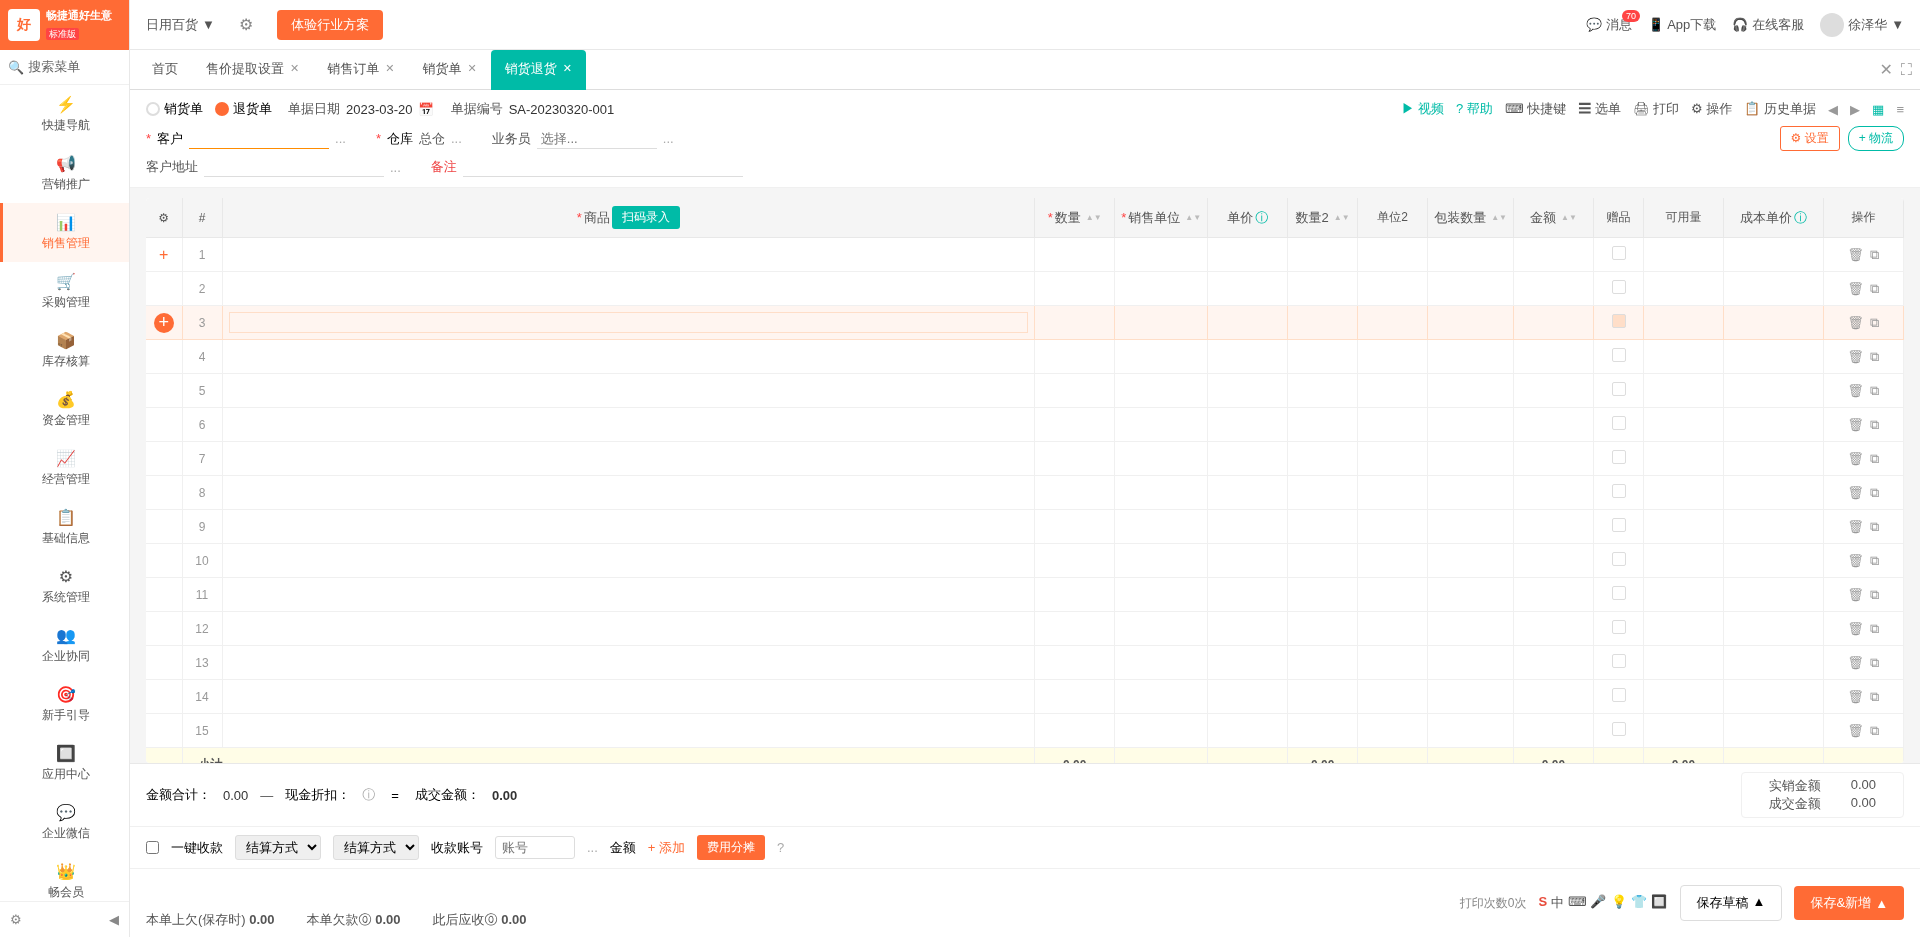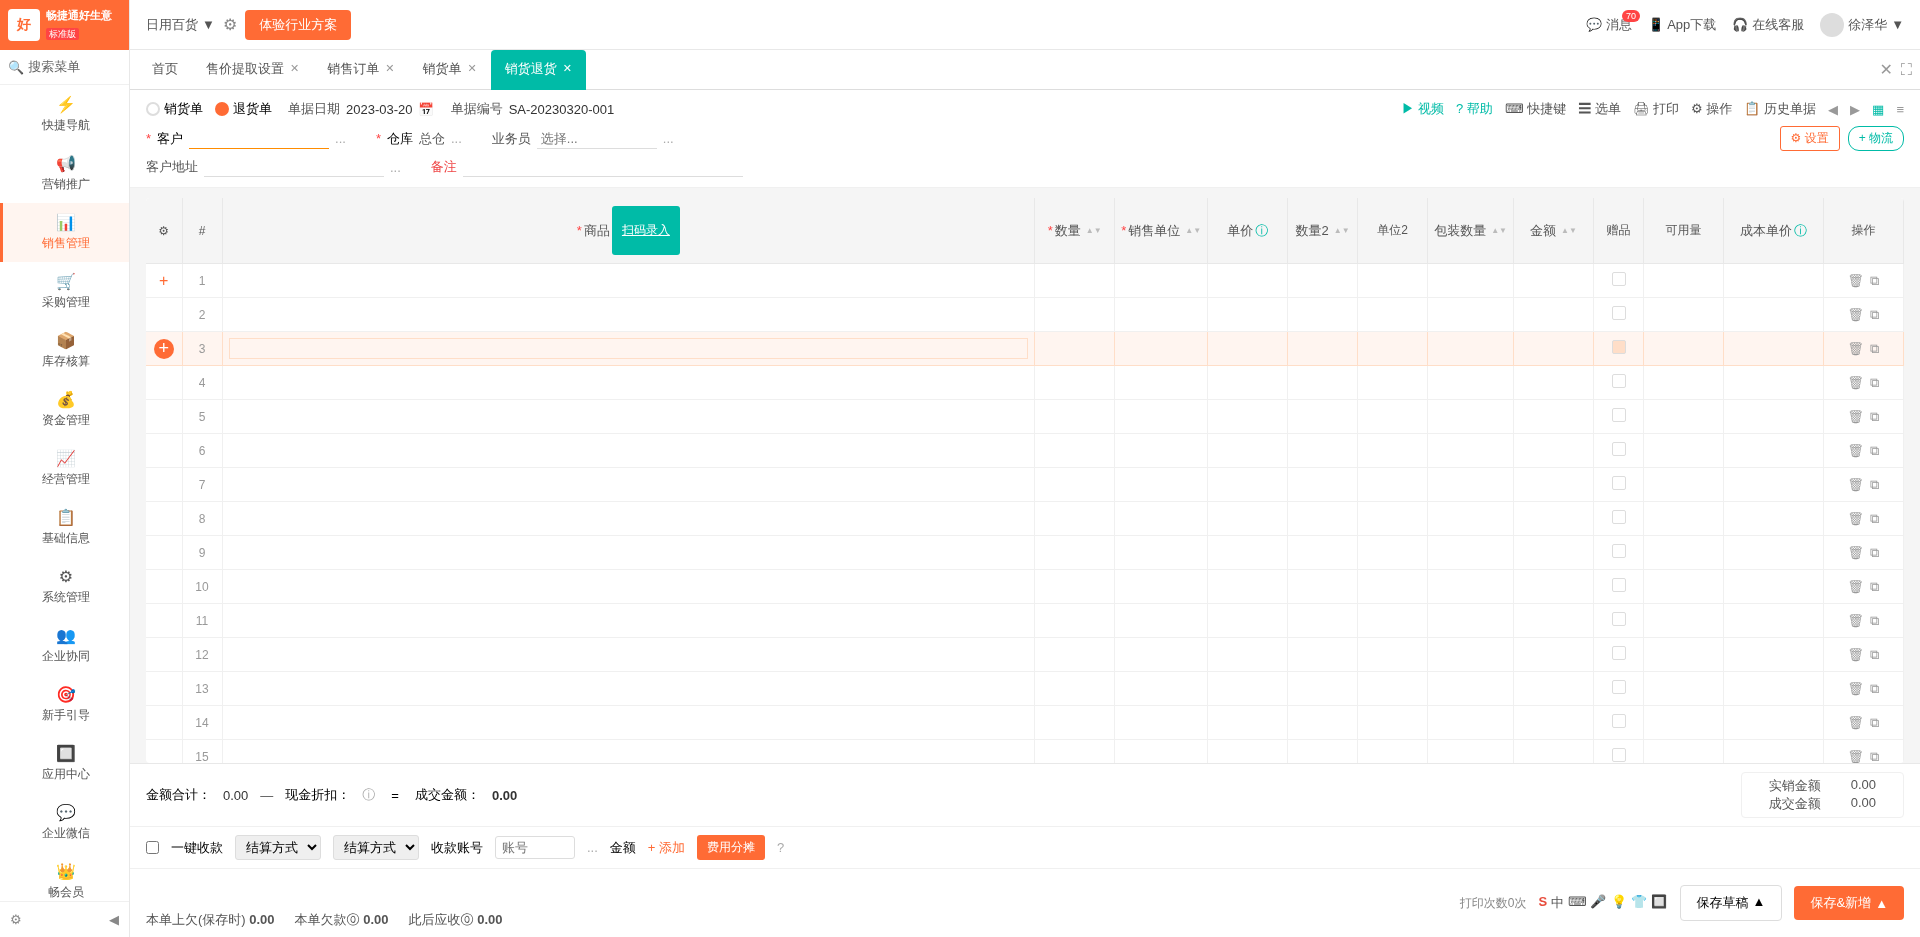--- a/index.html
+++ b/index.html
@@ -17,21 +17,21 @@
     .sidebar-item.active { background: #fff5f0; border-left-color: #ff6b35; color: #ff6b35; }
     .sidebar-item-icon { font-size: 16px; margin-bottom: 3px; }
     .sidebar-item-label { font-size: 12px; }
     .sidebar-bottom { padding: 10px; display: flex; justify-content: space-between; border-top: 1px solid #f0f0f0; }
 
     
     .main { flex: 1; display: flex; flex-direction: column; overflow: hidden; }
 
     
     .topbar { height: 50px; background: #fff; display: flex; align-items: center; justify-content: space-between; padding: 0 16px; border-bottom: 1px solid #e8e8e8; flex-shrink: 0; }
-    .topbar-left { display: flex; align-items: center; gap: 8px; }
+    .topbar-left { display: flex; align-items: center; gap: 24px; }
     .topbar-select { display: flex; align-items: center; gap: 4px; color: #555; }
     .topbar-settings { color: #888; cursor: pointer; font-size: 16px; }
     .topbar-btn { background: #ff6b35; color: #fff; border: none; border-radius: 4px; padding: 6px 14px; cursor: pointer; font-size: 13px; }
     .topbar-right { display: flex; align-items: center; gap: 16px; color: #555; font-size: 13px; }
     .topbar-msg { position: relative; cursor: pointer; }
     .topbar-badge { position: absolute; top: -6px; right: -8px; background: #ff4444; color: #fff; font-size: 9px; border-radius: 10px; padding: 1px 4px; }
     .topbar-user { display: flex; align-items: center; gap: 4px; cursor: pointer; }
     .avatar { width: 24px; height: 24px; border-radius: 50%; background: #ddd; }
 
     
@@ -42,21 +42,21 @@
     .tab.active .tab-close { color: #fff; }
     .radio-group { display: flex; gap: 12px; }
     .radio-item { display: flex; align-items: center; gap: 4px; cursor: pointer; }
     .radio-circle { width: 14px; height: 14px; border-radius: 50%; border: 2px solid #ddd; display: inline-block; }
     .radio-circle.checked { border-color: #ff6b35; background: #ff6b35; }
     .form-date { display: flex; align-items: center; gap: 6px; color: #555; }
     .form-no { display: flex; align-items: center; gap: 6px; color: #555; }
 
     
     .table-container { background: #fff; border-radius: 4px; overflow: hidden; }
-    .scan-btn { background: #00bba7; color: #fff; border: none; padding: 16px 10px; border-radius: 3px; cursor: pointer; font-size: 12px; text-decoration: underline; }
+    .scan-btn { background: #00bba7; color: #fff; border: none; padding: 3px 10px; border-radius: 3px; cursor: pointer; font-size: 12px; }
     
     table { width: 100%; border-collapse: collapse; }
     thead tr { background: #f5f5f5; }
     th { padding: 8px 6px; text-align: center; font-weight: normal; color: #555; border-right: 1px solid #e8e8e8; border-bottom: 1px solid #e8e8e8; font-size: 12px; position: relative; white-space: nowrap; }
     td { padding: 6px; text-align: center; border-right: 1px solid #f0f0f0; border-bottom: 1px solid #f0f0f0; height: 34px; color: #555; font-size: 12px; }
     tr.active-row { background: #fff5f0; }
     tr.active-row td { border-color: #ffdec8; }
     .row-num { color: #999; width: 30px; }
     .checkbox { width: 14px; height: 14px; border: 1px solid #ddd; display: inline-block; border-radius: 2px; }
     .action-icons { display: flex; justify-content: center; gap: 6px; }
@@ -710,21 +710,21 @@
         <span>收款账号</span>
         <input type="text" style="border: 1px solid rgb(221, 221, 221); padding: 3px 6px; border-radius: 3px; width: 80px;" placeholder="账号">
         <span style="color:#aaa;cursor:pointer;">...</span>
         <span>金额</span>
         <span style="color:#ff6b35;cursor:pointer;">+ 添加</span>
         <button class="fee-btn">费用分摊</button>
         <span style="color:#aaa;cursor:pointer;">?</span>
       </div>
 
       <div class="footer-row3">
-        <div style="display:flex;gap:20px;font-size:12px;color:#555;align-items:center;margin-top:34px;">
+        <div style="display:flex;gap:32px;font-size:12px;color:#555;align-items:center;margin-top:34px;">
           <span>本单上欠(保存时) <strong>0.00</strong></span>
           <span>本单欠款⓪ <strong>0.00</strong></span>
           <span>此后应收⓪ <strong>0.00</strong></span>
         </div>
         <div style="display:flex;align-items:center;gap:12px;margin-left:10px;">
           <span style="font-size:12px;color:#888;">打印次数0次</span>
           <div style="display:flex;gap:4px;font-size:18px;">
             <span style="color:#e74c3c;font-weight:bold;">S</span>
             <span style="cursor:pointer;color:#555;">中</span>
             <span style="cursor:pointer;color:#555;">⌨</span>

